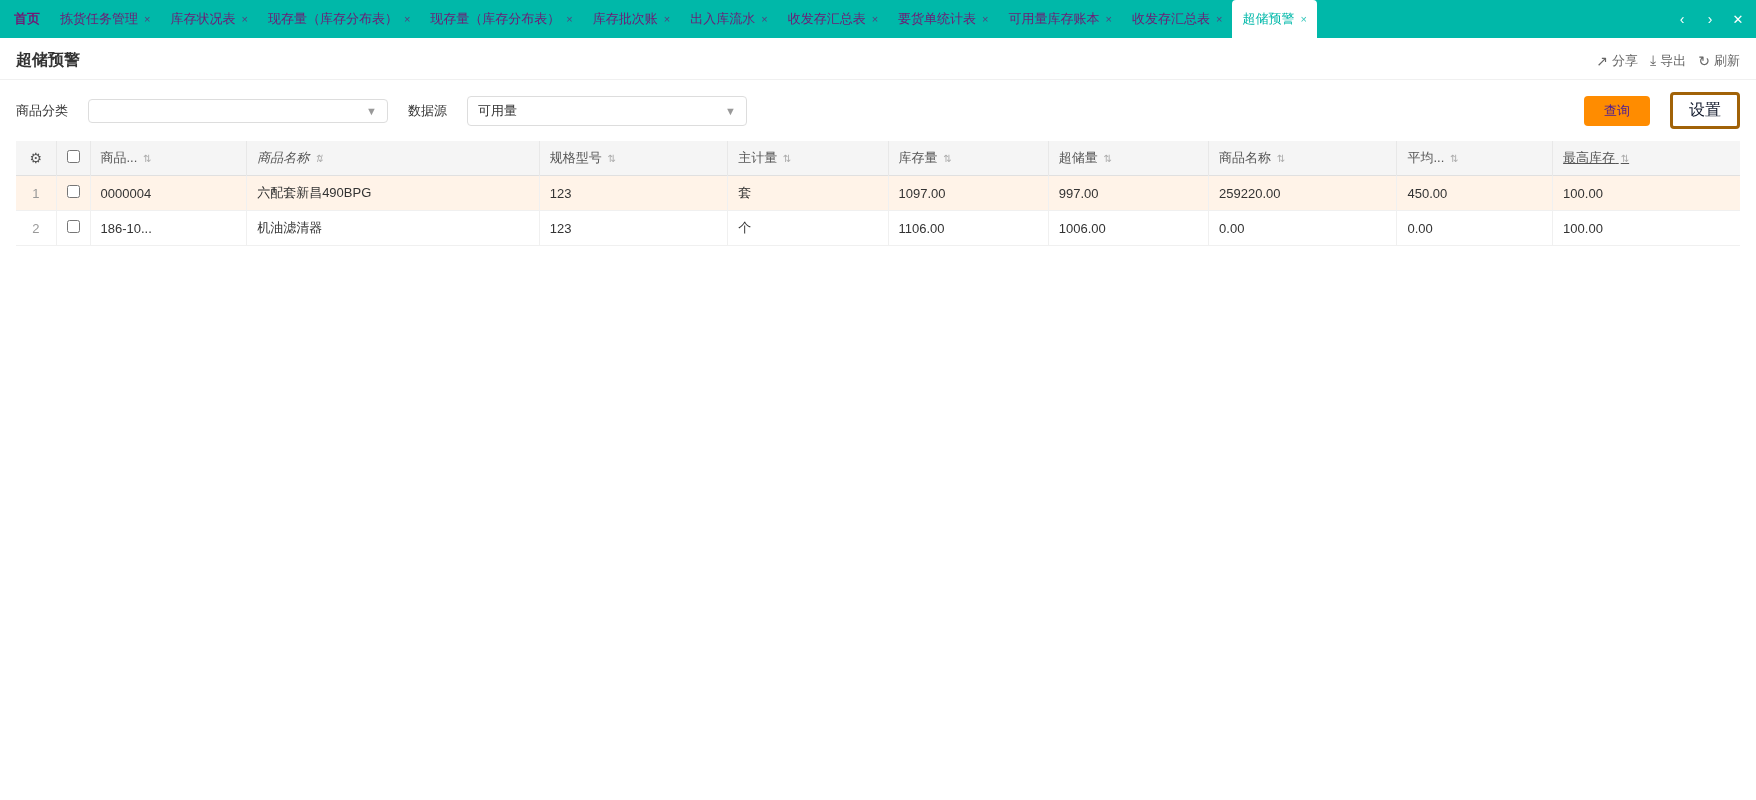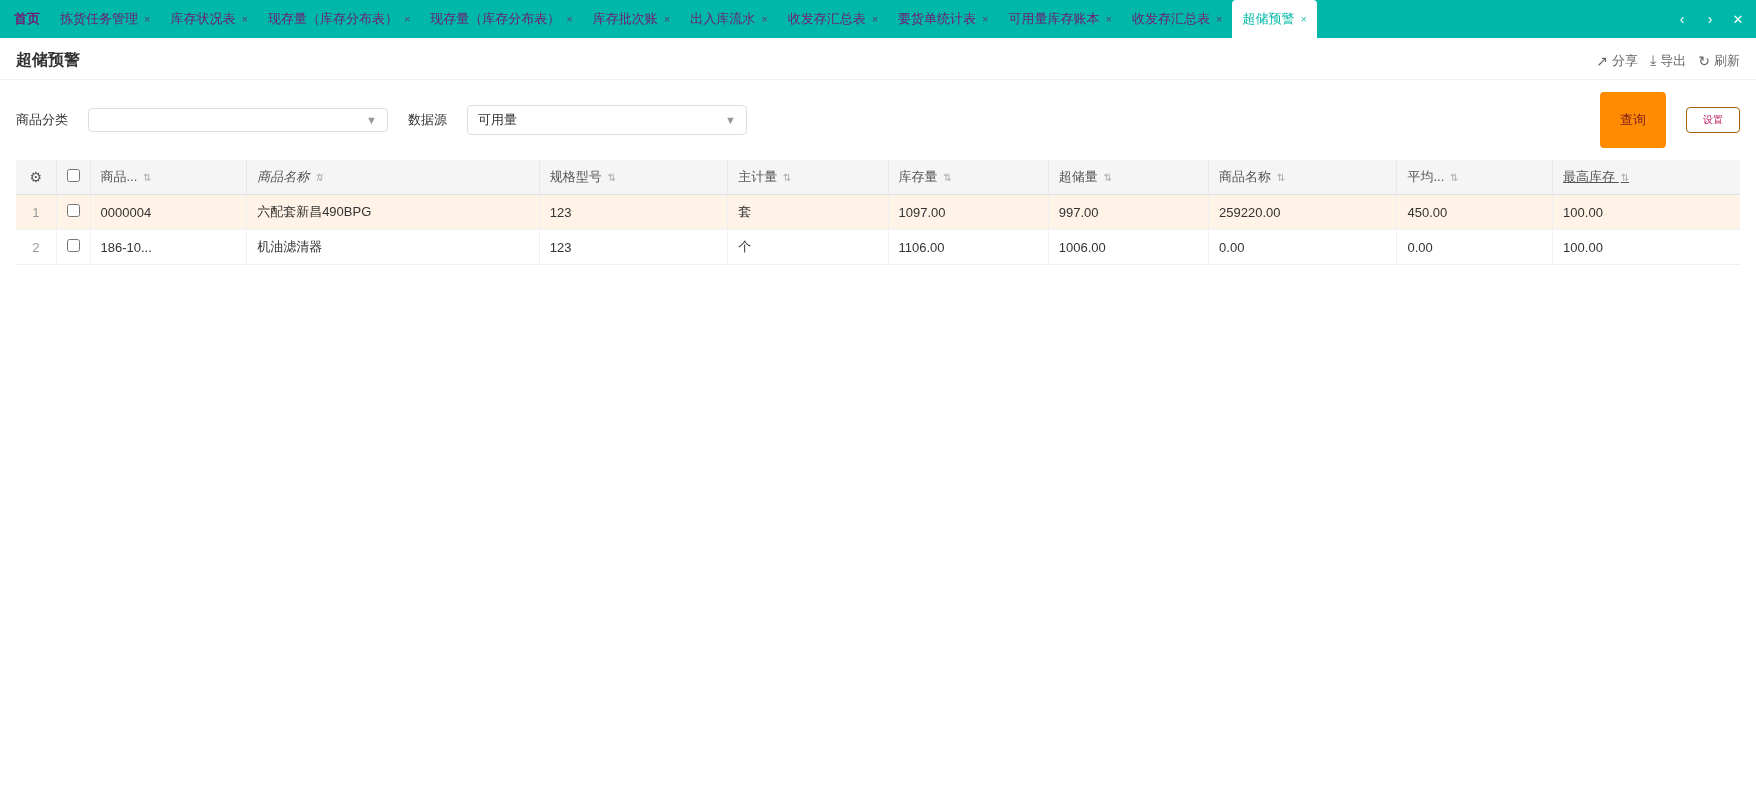--- a/index.html
+++ b/index.html
@@ -105,35 +105,35 @@
       border-radius: 4px;
       padding: 5px 10px;
       min-width: 300px;
       background: #fff;
       cursor: pointer;
       justify-content: space-between;
     }
     .filter-select .arrow { color: #999; font-size: 11px; margin-left: 8px; }
     .btn-query {
       background: #ff8c00;
-      color: #7f1d1d;
+      color: #4c1d95;
       border: none;
       border-radius: 4px;
-      padding: 19px 20px;
+      padding: 6px 20px;
       font-size: 13px;
       cursor: pointer;
       margin-left: auto;
     }
     .btn-settings {
       background: #fff;
-      color: #be185d;
-      border: 1px solid #a16207;
+      color: #0f172a;
+      border: 3px solid #a16207;
       border-radius: 4px;
       padding: 5px 16px;
-      font-size: 10px;
+      font-size: 16px;
       cursor: pointer;
     }
 
     
     .table-container {
       padding: 0 16px;
     }
     table {
       width: 100%;
       border-collapse: collapse;

